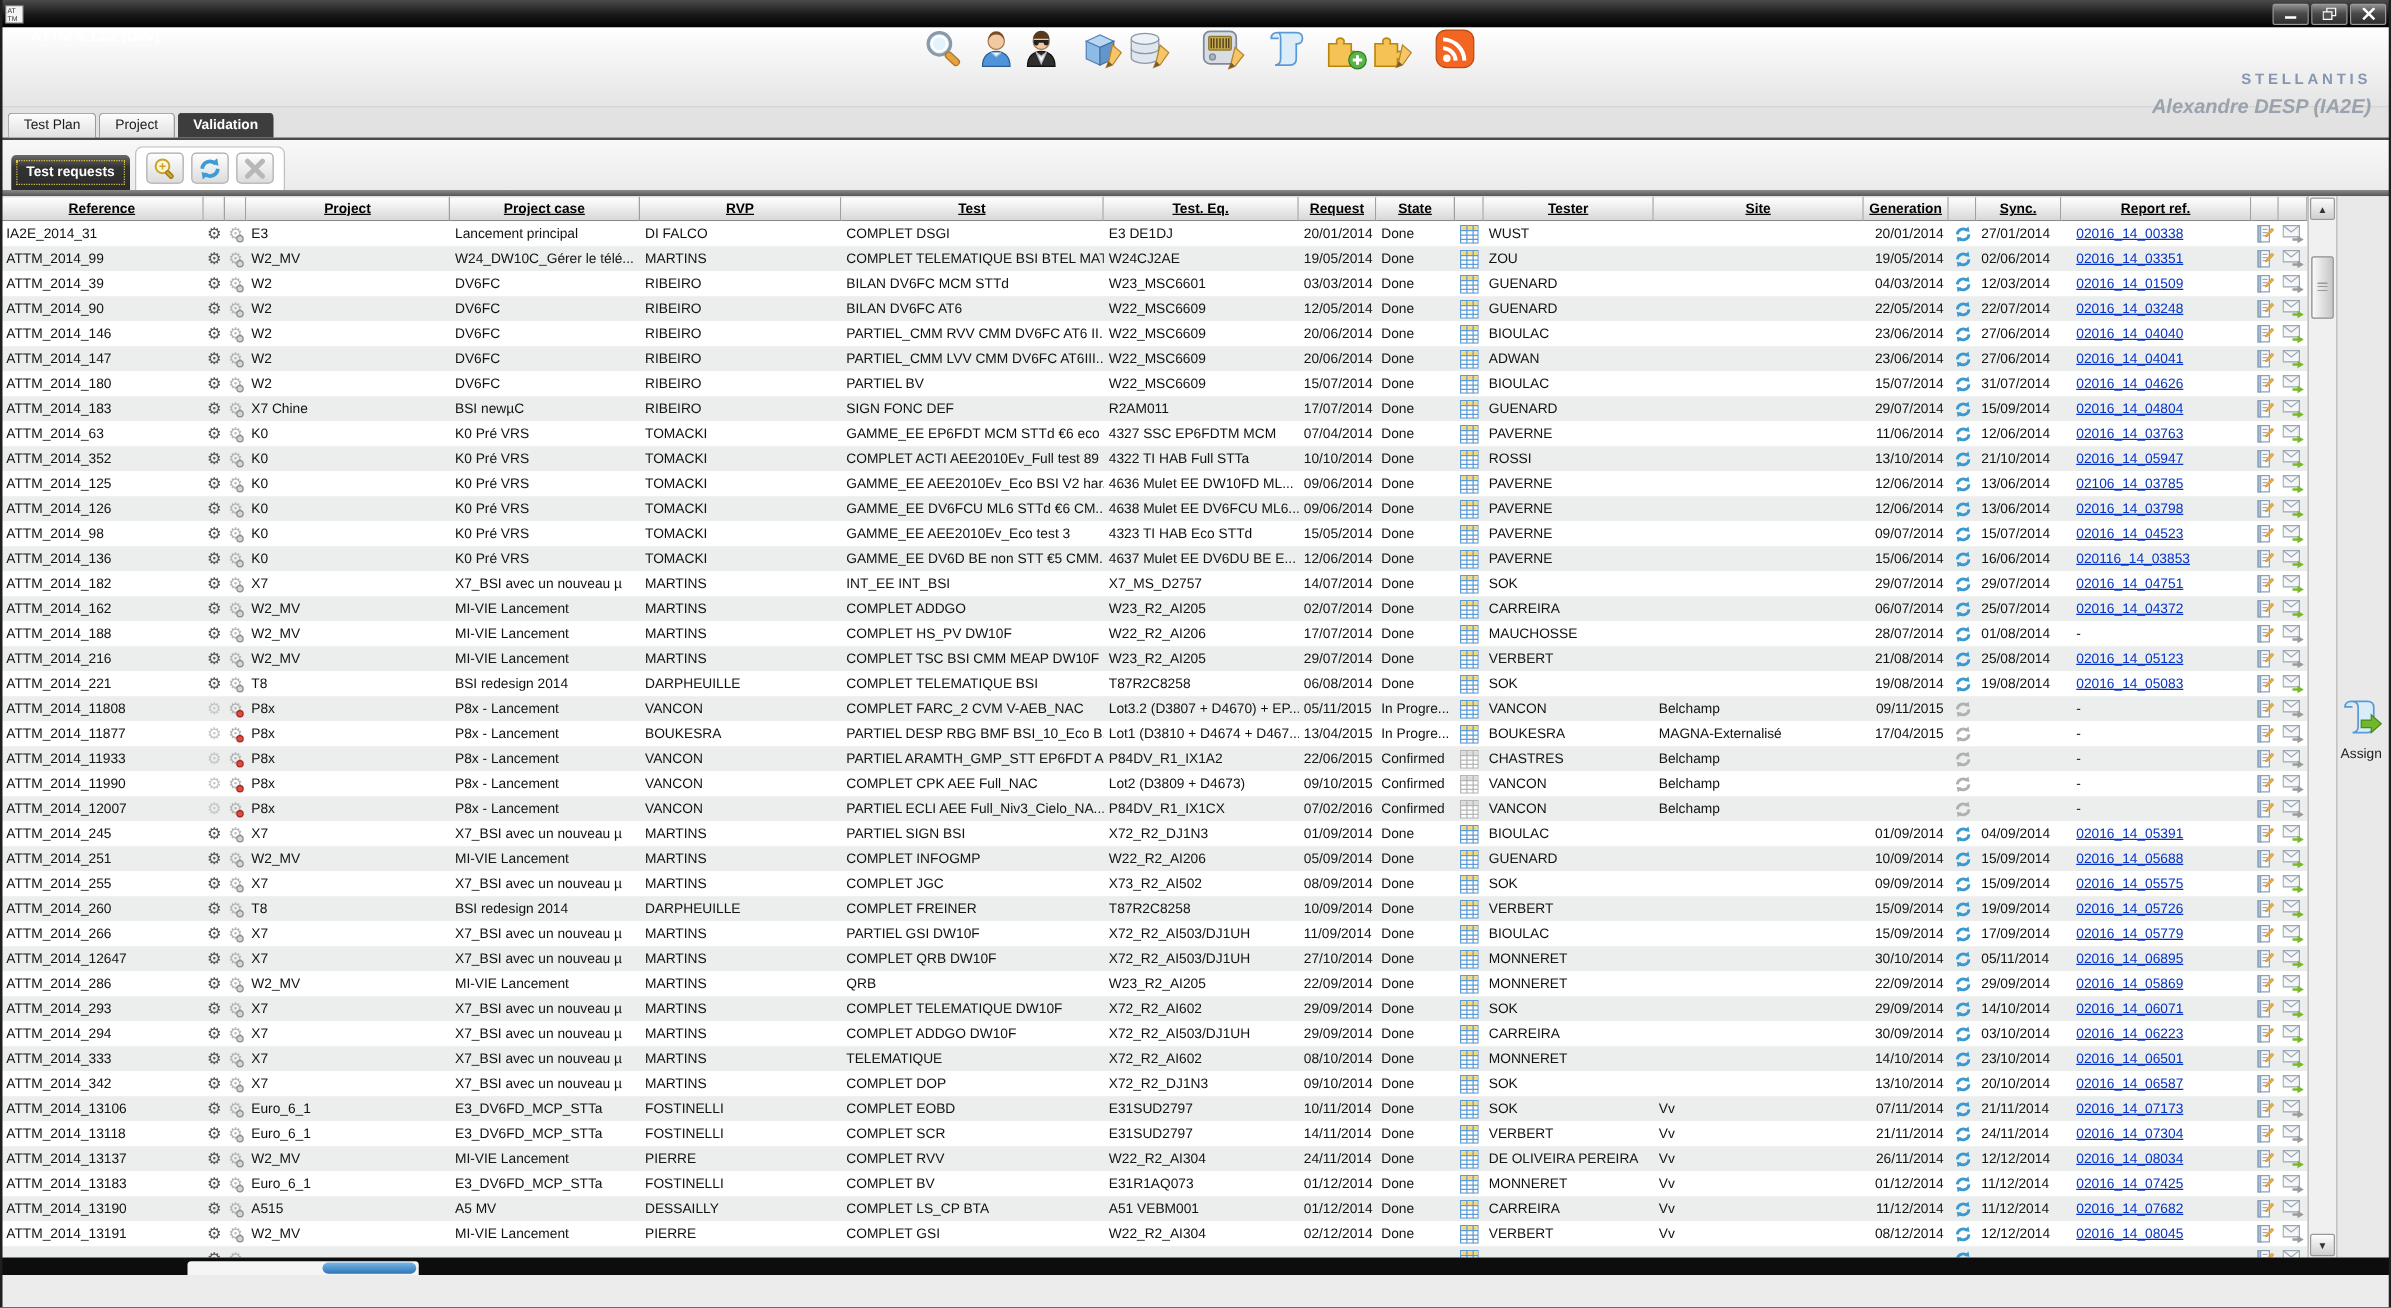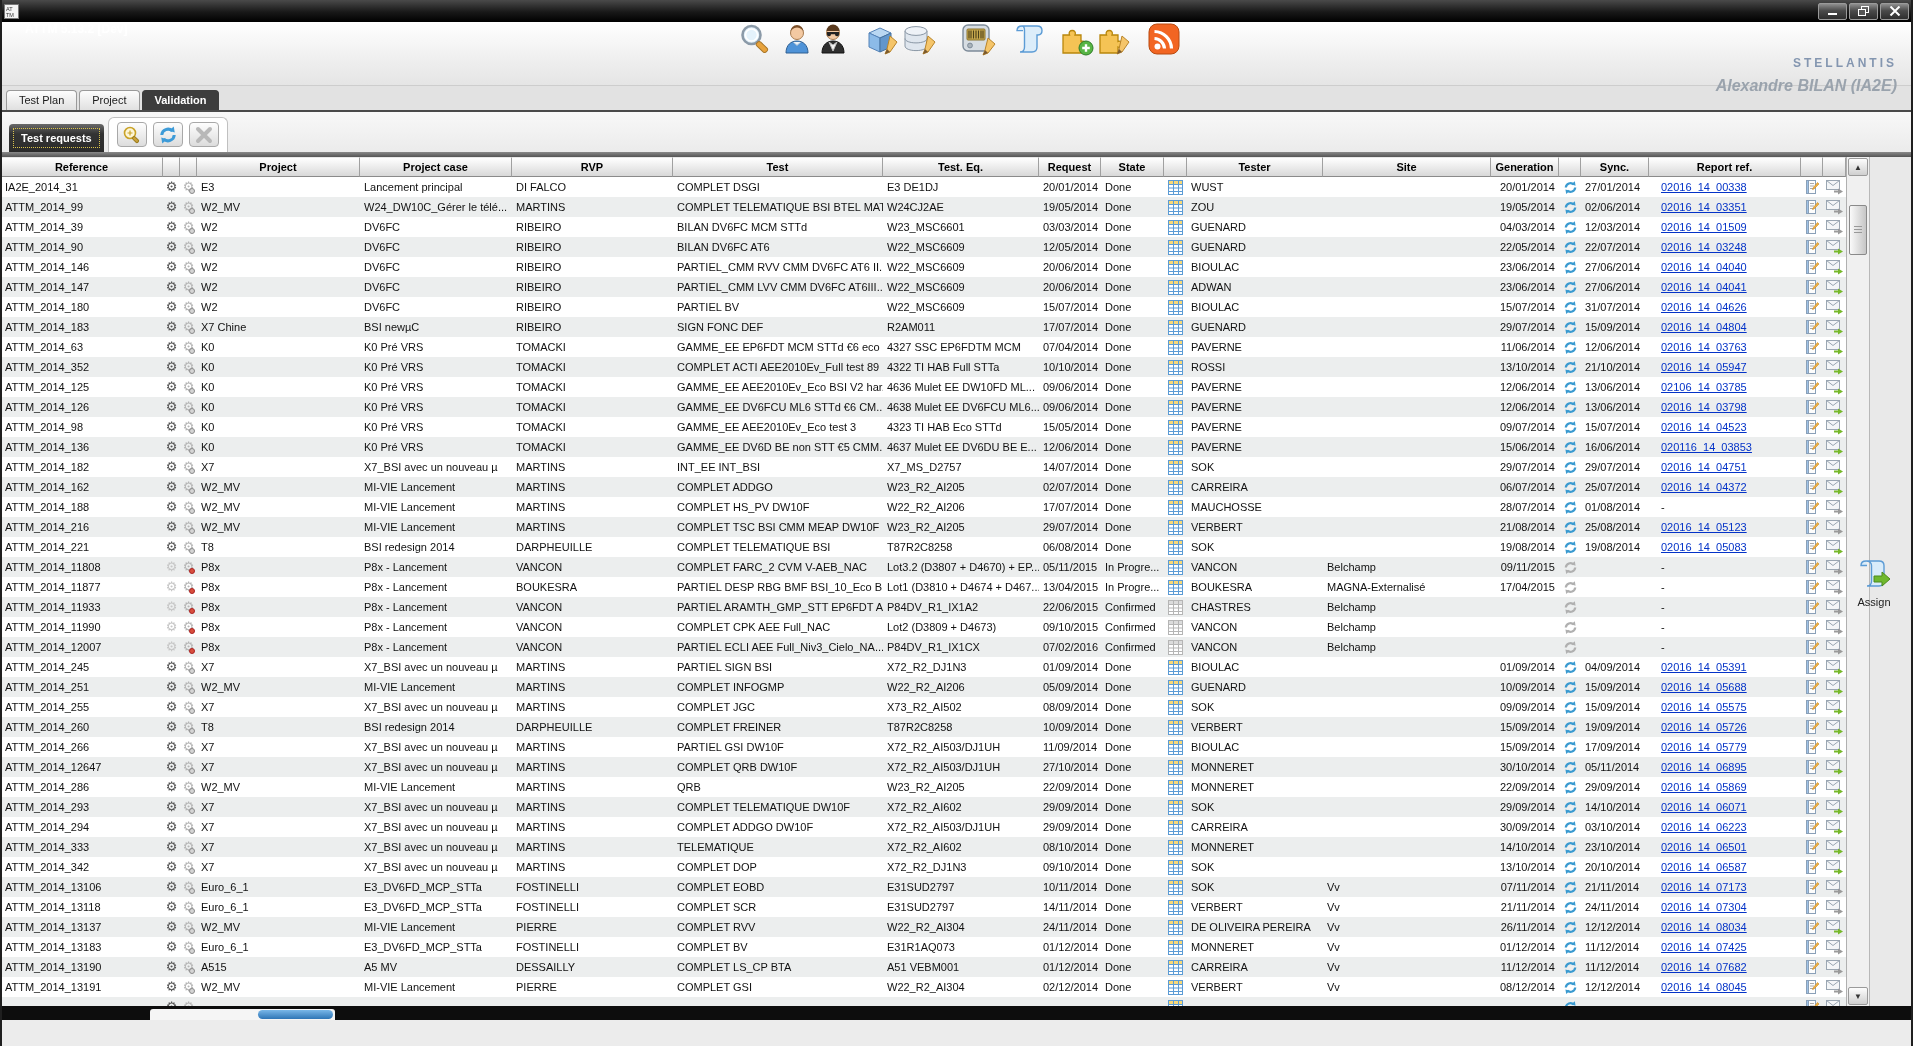--- a/index.html
+++ b/index.html
@@ -30,21 +30,21 @@
   .subtoolbar{height:40px;background:linear-gradient(#f8f8f8,#ebebeb);display:flex;align-items:flex-end;padding-left:8px;box-sizing:border-box;}
   .subtab{background:linear-gradient(#6a6a6a,#333 35%,#2b2b2b);color:#fff;font-weight:bold;font-size:11px;padding:8px 12px;border-radius:4px 4px 0 0;outline:1px dotted #d8c24a;outline-offset:-5px;cursor:pointer;}
   .btn-strip{background:#fff;border:1px solid #c0c0c0;border-bottom:none;border-radius:6px 6px 0 0;display:flex;gap:6px;padding:4px 8px 5px;margin-left:4px;}
   .sbtn{width:30px;height:25px;background:linear-gradient(#fefefe,#dcdcdc);border:1px solid #a8a8a8;border-radius:4px;display:flex;align-items:center;justify-content:center;box-sizing:border-box;cursor:pointer;}
   .table-topline{height:5px;background:linear-gradient(#8a8a8a,#555);}
 
   
   .tablewrap{flex:1;display:flex;min-height:0;}
   .tablecol{width:1845px;display:flex;flex-direction:column;min-height:0;}
   .thead{display:flex;height:20px;}
-  .hcell{box-sizing:border-box;border-right:1px solid #a0a0a0;border-bottom:1px solid #8a8a8a;border-top:1px solid #e8e8e8;font-size:11px;font-weight:bold;text-align:center;line-height:18px;height:20px;overflow:hidden;white-space:nowrap;background:linear-gradient(#ffffff,#d8d8d8);color:#000;cursor:pointer;}
+  .hcell{box-sizing:border-box;border-right:1px solid #a0a0a0;border-bottom:1px solid #8a8a8a;border-top:1px solid #e8e8e8;font-size:11px;font-weight:bold;text-align:center;line-height:18px;height:20px;overflow:hidden;white-space:nowrap;background:linear-gradient(#ffffff,#d8d8d8);color:#000;cursor:pointer;text-decoration:underline;}
   .tbody{flex:1;overflow:hidden;background:#fff;}
   .row{display:flex;height:20px;background:#fff;cursor:default;}
   .row:nth-child(even){background:#eceeee;}
   .cell{box-sizing:border-box;font-size:11px;line-height:20px;height:20px;overflow:hidden;white-space:nowrap;padding:0 4px;color:#111;}
   .cell.icon{display:flex;align-items:center;justify-content:center;padding:0;position:relative;}
   .right{text-align:right;}
   .replink{color:#0433c8;text-decoration:underline;cursor:pointer;}
   .gear{font-size:13px;color:#555;line-height:20px;}
   .gear.light{color:#b5b5b5;}
   .badge{position:absolute;right:2px;bottom:3px;width:6px;height:6px;border-radius:50%;box-sizing:border-box;}
@@ -60,21 +60,21 @@
 
   
   .vscroll{width:23px;background:#f0f0f0;border-left:1px solid #b0b0b0;position:relative;box-sizing:border-box;}
   .sarrow{position:absolute;left:1px;right:1px;height:18px;background:linear-gradient(#fdfdfd,#cfcfcf);border:1px solid #9a9a9a;border-radius:2px;font-size:8px;text-align:center;line-height:18px;color:#333;box-sizing:border-box;cursor:pointer;}
   .sarrow.up{top:1px;} .sarrow.down{bottom:1px;}
   .sthumb{position:absolute;left:2px;right:2px;top:48px;height:50px;background:linear-gradient(90deg,#fafafa,#c6c6c6);border:1px solid #8a8a8a;border-radius:2px;box-sizing:border-box;cursor:pointer;}
   .sthumb::after{content:"";position:absolute;left:4px;right:4px;top:20px;height:8px;background:repeating-linear-gradient(#999 0 1px,transparent 1px 3px);}
 
   
   .rightpanel{flex:1;background:#e9e9e9;border-left:1px solid #b8b8b8;position:relative;}
-  .assign{position:absolute;top:400px;right:16px;width:44px;text-align:center;cursor:pointer;}
+  .assign{position:absolute;top:400px;right:1px;width:44px;text-align:center;cursor:pointer;}
   .assign-label{font-size:11px;color:#222;margin-top:1px;}
 
   
   .statusbar{height:26px;background:linear-gradient(#fbfbfb,#dcdcdc);border-top:1px solid #9a9a9a;border-bottom:1px solid #8a8a8a;display:flex;align-items:center;padding:0 8px;box-sizing:border-box;font-size:11px;color:#1a1a1a;}
   .dot{width:13px;height:13px;border-radius:50%;background:radial-gradient(circle at 35% 30%,#b8ef6a,#5fae17 70%);border:1px solid #3c7a0e;display:inline-block;margin:0 6px;box-sizing:border-box;}
   .msg-group{margin-left:auto;display:flex;align-items:center;gap:6px;}
   .progress{width:165px;height:13px;border:1px solid #99a;border-radius:7px;background:#fff;overflow:hidden;display:inline-block;box-sizing:border-box;}
   .fill{display:block;width:97%;height:100%;background:linear-gradient(#9be04a,#52b51c 60%,#3f9a12);border-radius:6px;}
   .tri{color:#8fa6c2;font-size:12px;cursor:pointer;}
   .info{width:17px;height:17px;border-radius:50%;background:linear-gradient(#5fa0e0,#1f5fa8);color:#fff;font-weight:bold;font-style:italic;font-family:"Liberation Serif",serif;text-align:center;line-height:17px;display:inline-block;font-size:12px;cursor:pointer;}
@@ -197,21 +197,21 @@
         <span class="ticon" style="margin-left:16px">
           <svg width="32" height="32" viewBox="0 0 32 32">
             <rect x="1" y="1" width="30" height="30" rx="8" fill="#f26522" stroke="#b84a10"></rect>
             <circle cx="9.5" cy="23.5" r="3" fill="#fff"></circle>
             <path d="M6.5 15.5a10.5 10.5 0 0 1 10 10M6.5 8.5a17.5 17.5 0 0 1 17 17" fill="none" stroke="#fff" stroke-width="3.2"></path>
           </svg>
         </span>
       </div>
     <div class="toolbar-right">
       <div class="brand">STELLANTIS</div>
-      <div class="username">Alexandre BILAN (IA2E)</div>
+      <div class="username">Alexandre DESP (IA2E)</div>
     </div>
   </div>
 
   <div class="tabbar" id="tabbar">
       <span class="tab">Test Plan</span>
       <span class="tab">Project</span>
       <span class="tab active">Validation</span>
     </div>
 
   <div class="content">

